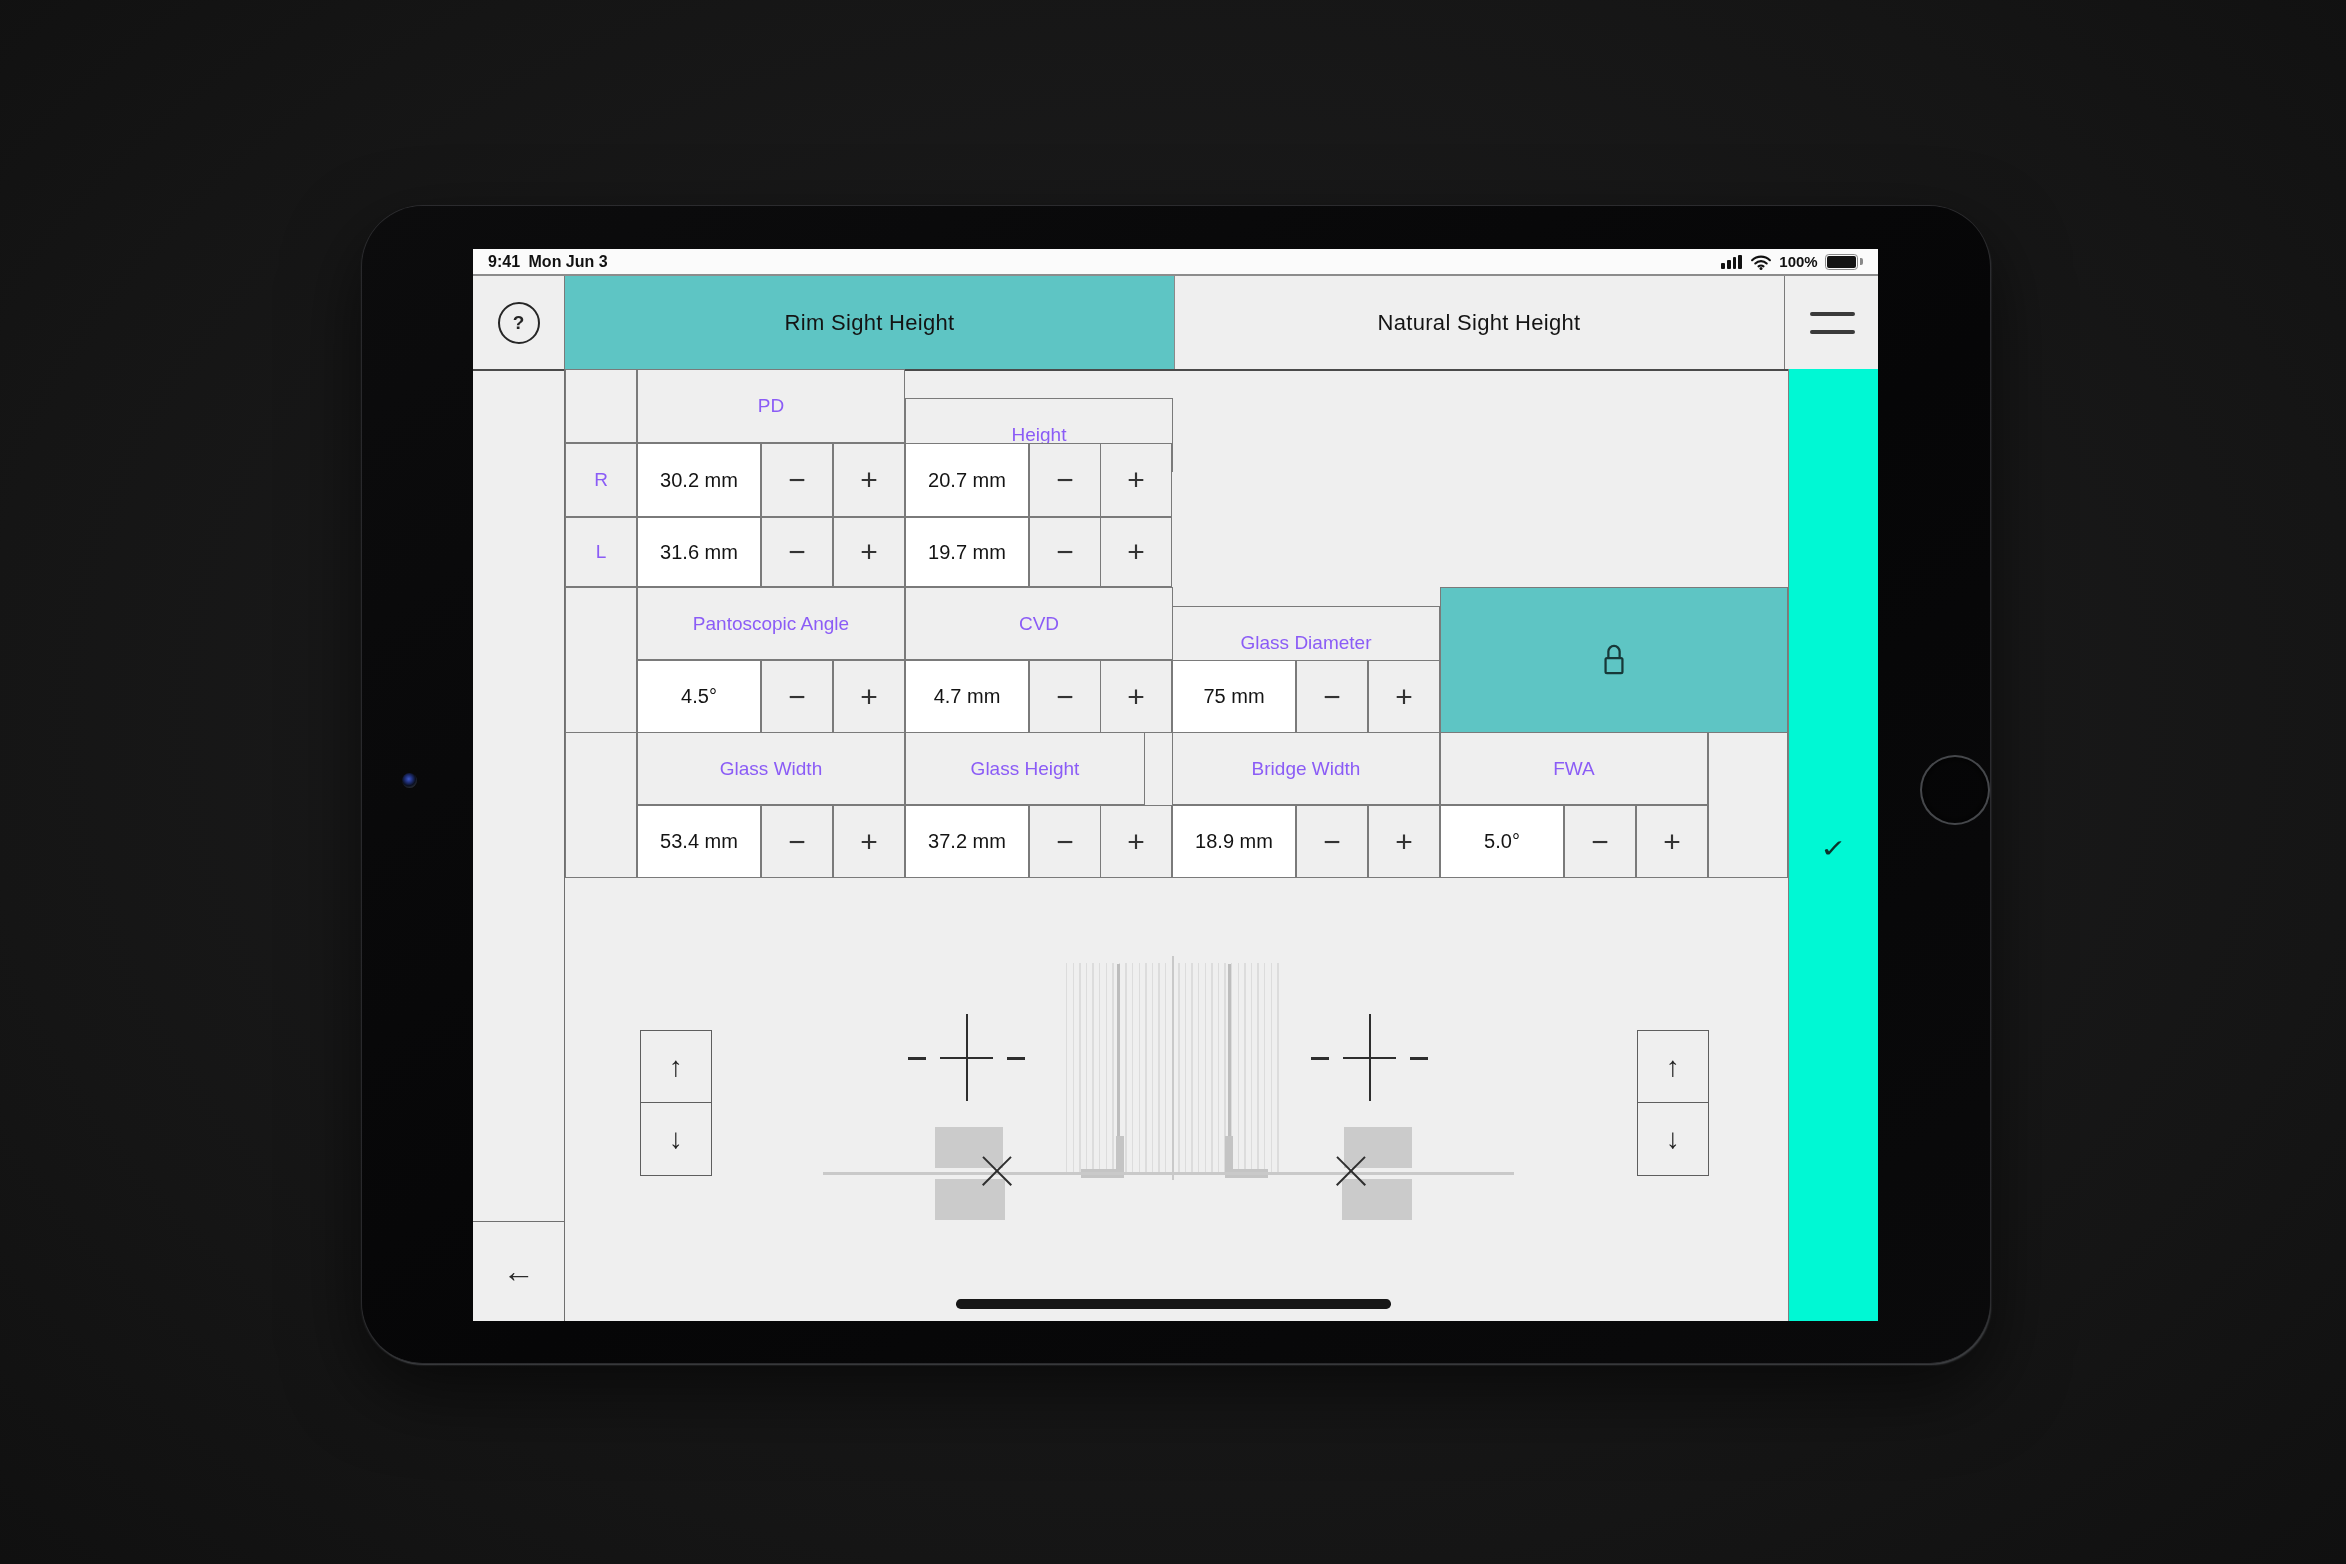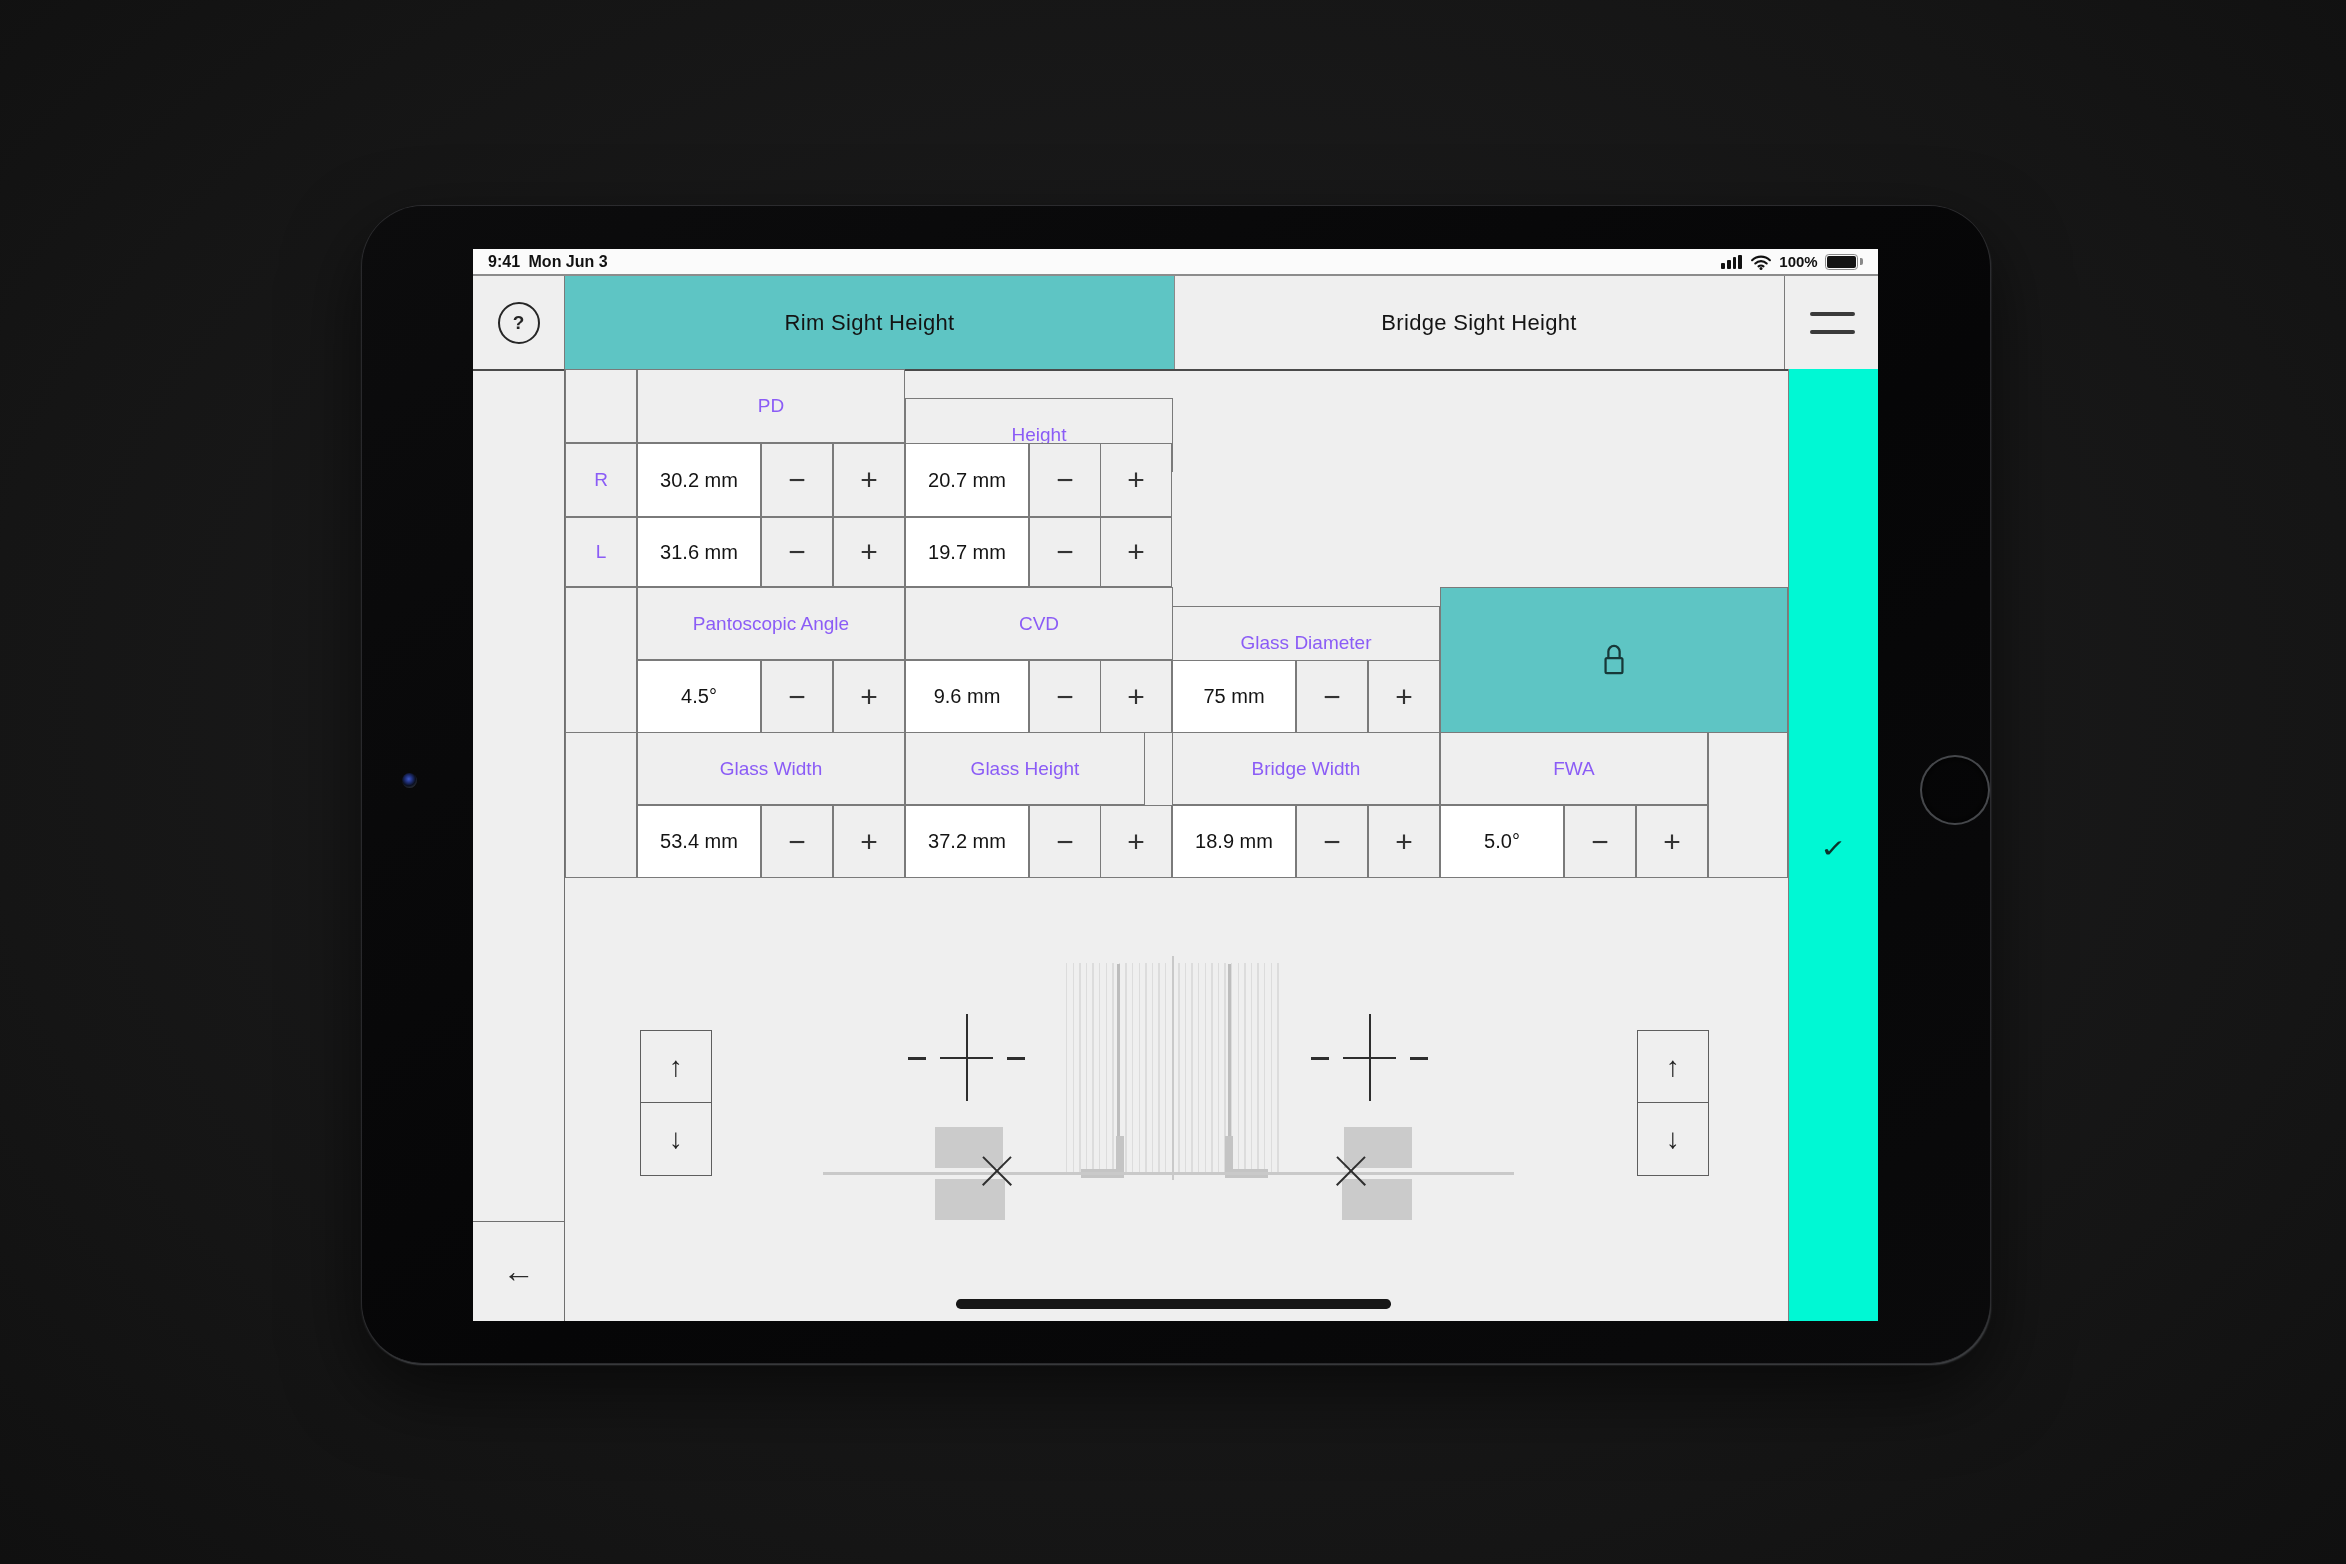--- a/index.html
+++ b/index.html
@@ -124,21 +124,21 @@
       </div>
 
       <div class="tabbar">
         <div class="helpcell">
           <span class="helpcircle">?</span>
         </div>
         <div class="tab" style="left:92px;width:609px;background:#5ec5c4;">
           <span>Rim Sight Height</span>
         </div>
         <div class="tab" style="left:701px;width:609px;border-left:0.9px solid #8a8a8a;">
-          <span>Bridge Sight Height</span>
+          <span>Natural Sight Height</span>
         </div>
         <div class="menucell">
           <b></b>
           <b></b>
         </div>
       </div>
 
       <div class="content">
 
         <div class="strip"></div>
@@ -171,21 +171,21 @@
           <span>
             <svg width="30" height="36" viewBox="0 0 32 38">
               <path d="M10 17 v-7 a6 6 0 0 1 12 0 v7" fill="none" stroke="#173838" stroke-width="2.4"></path>
               <rect x="7" y="17" width="18" height="16" rx="1.5" fill="none" stroke="#173838" stroke-width="2.4"></rect>
             </svg>
           </span>
         </div>
         <div class="cell cell--white txt-val" style="left:164px;top:291px;width:124px;height:73px;">4.5°</div>
         <div class="cell btn-step" style="left:288px;top:291px;width:72px;height:73px;">−</div>
         <div class="cell btn-step" style="left:360px;top:291px;width:72px;height:73px;">+</div>
-        <div class="cell cell--white txt-val" style="left:432px;top:291px;width:124px;height:73px;">9.6 mm</div>
+        <div class="cell cell--white txt-val" style="left:432px;top:291px;width:124px;height:73px;">4.7 mm</div>
         <div class="cell btn-step" style="left:556px;top:291px;width:72px;height:73px;">−</div>
         <div class="cell btn-step" style="left:627px;top:291px;width:72px;height:73px;">+</div>
         <div class="cell cell--white txt-val" style="left:699px;top:291px;width:124px;height:73px;">75 mm</div>
         <div class="cell btn-step" style="left:823px;top:291px;width:72px;height:73px;">−</div>
         <div class="cell btn-step" style="left:895px;top:291px;width:72px;height:73px;">+</div>
 
         <div class="cell" style="left:92px;top:363px;width:72px;height:146px;"></div>
         <div class="cell txt-hdr" style="left:164px;top:363px;width:268px;height:73px;">Glass Width</div>
         <div class="cell txt-hdr" style="left:432px;top:363px;width:240px;height:73px;">Glass Height</div>
         <div class="cell txt-hdr" style="left:699px;top:363px;width:268px;height:73px;">Bridge Width</div>

